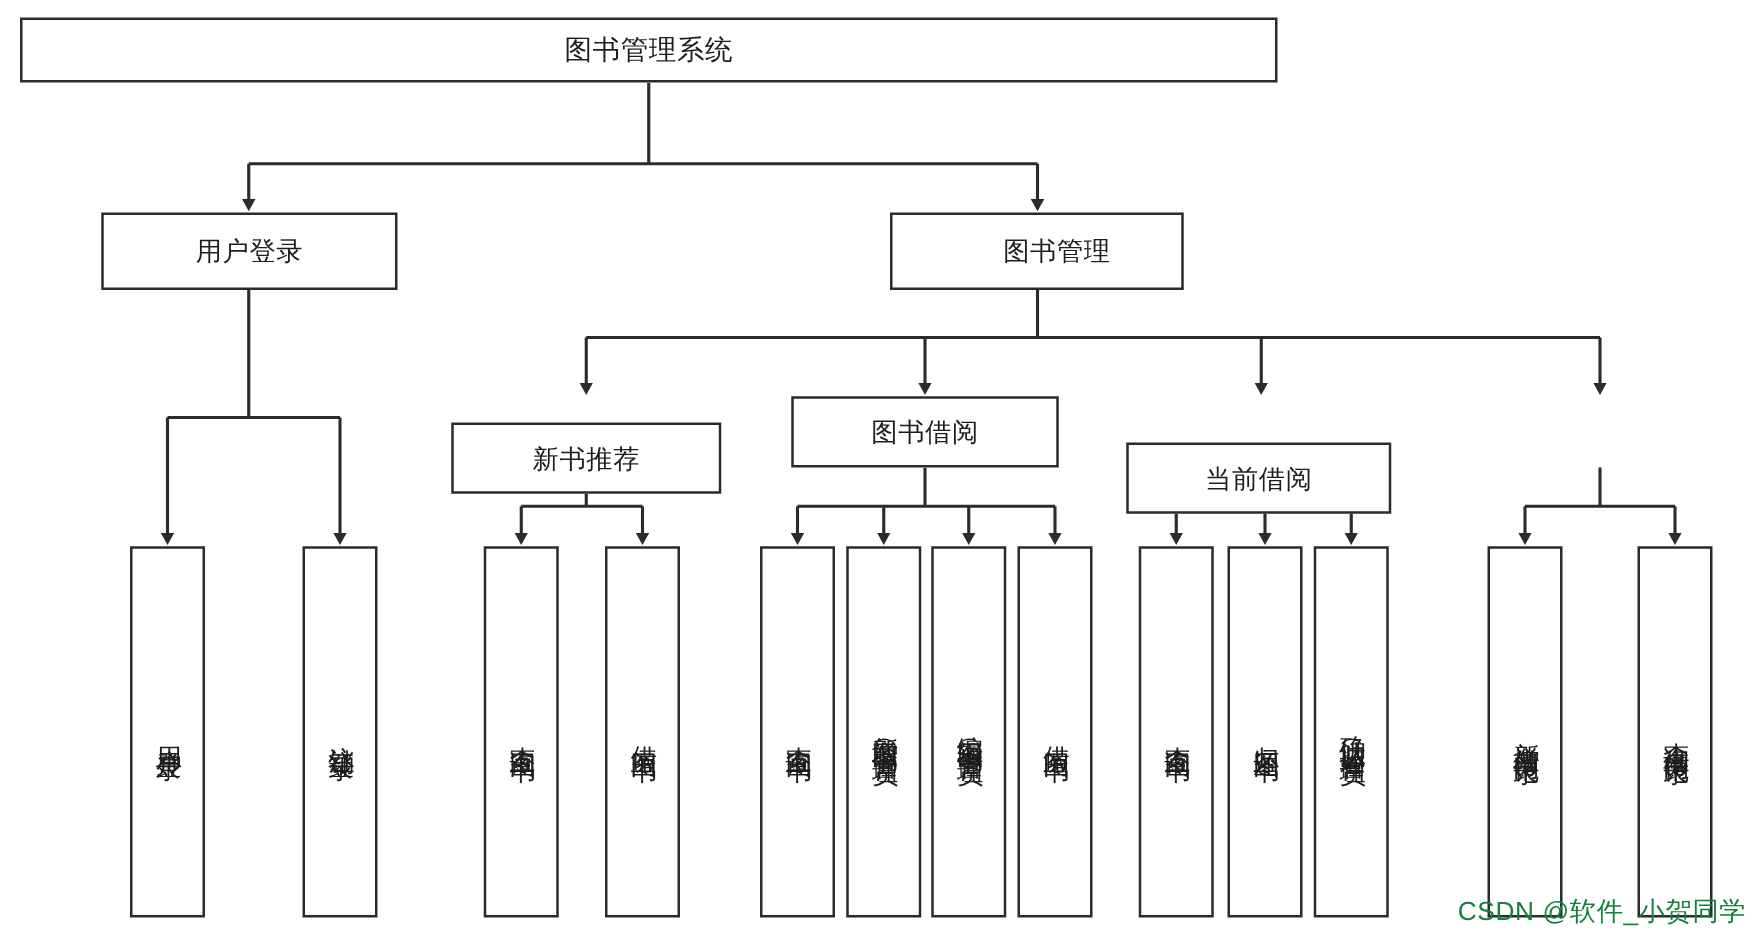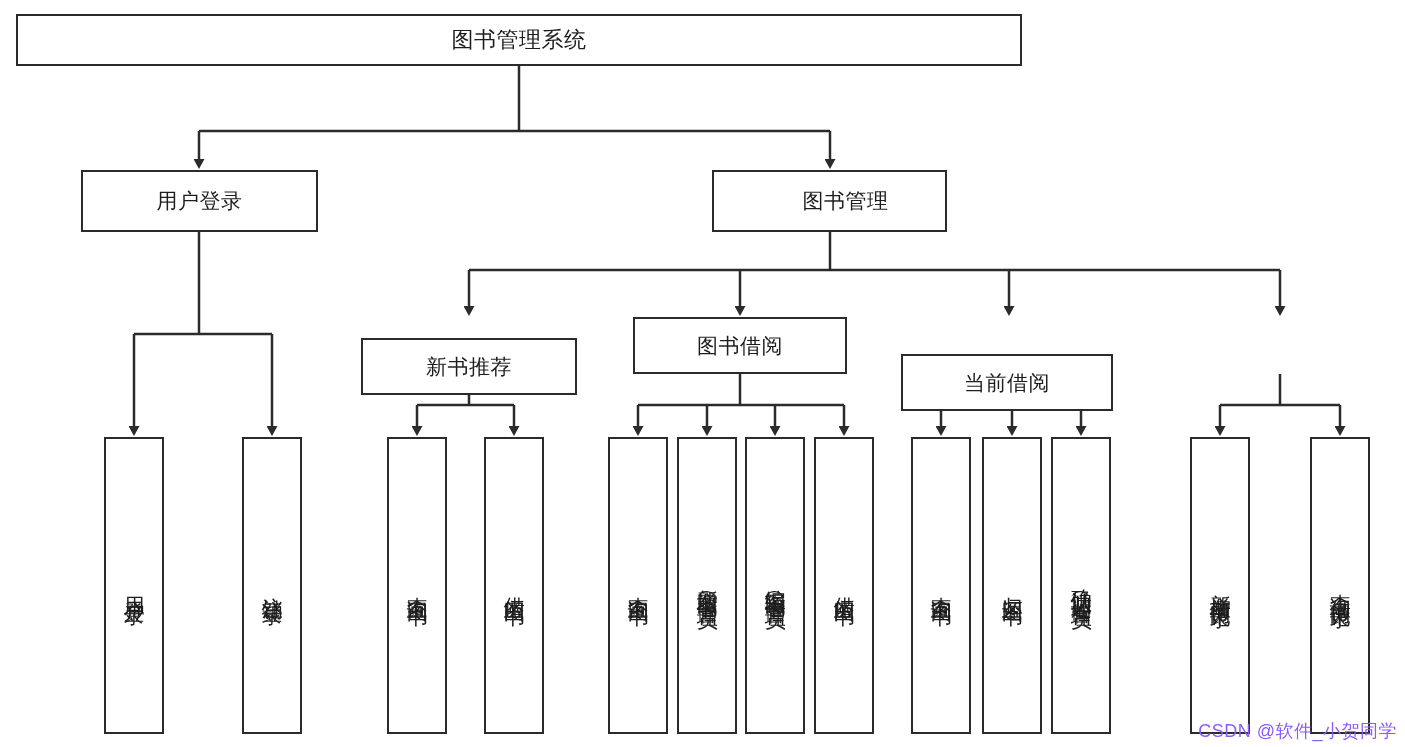--- a/index.html
+++ b/index.html
@@ -48,22 +48,22 @@
     letter-spacing: 3px;
     white-space: nowrap;
   }
   .node.root {
     font-size: 22px;
   }
   #watermark {
     position: absolute;
     right: 8px;
     bottom: 4px;
-    font-size: 18px;
-    color: #8b5cf6;
+    font-size: 21px;
+    color: #15803d;
     white-space: nowrap;
     z-index: 3;
     letter-spacing: 0.5px;
     margin-left: 16px;
   }
 </style>
 </head>
 <body>
 
 <div id="canvas">

